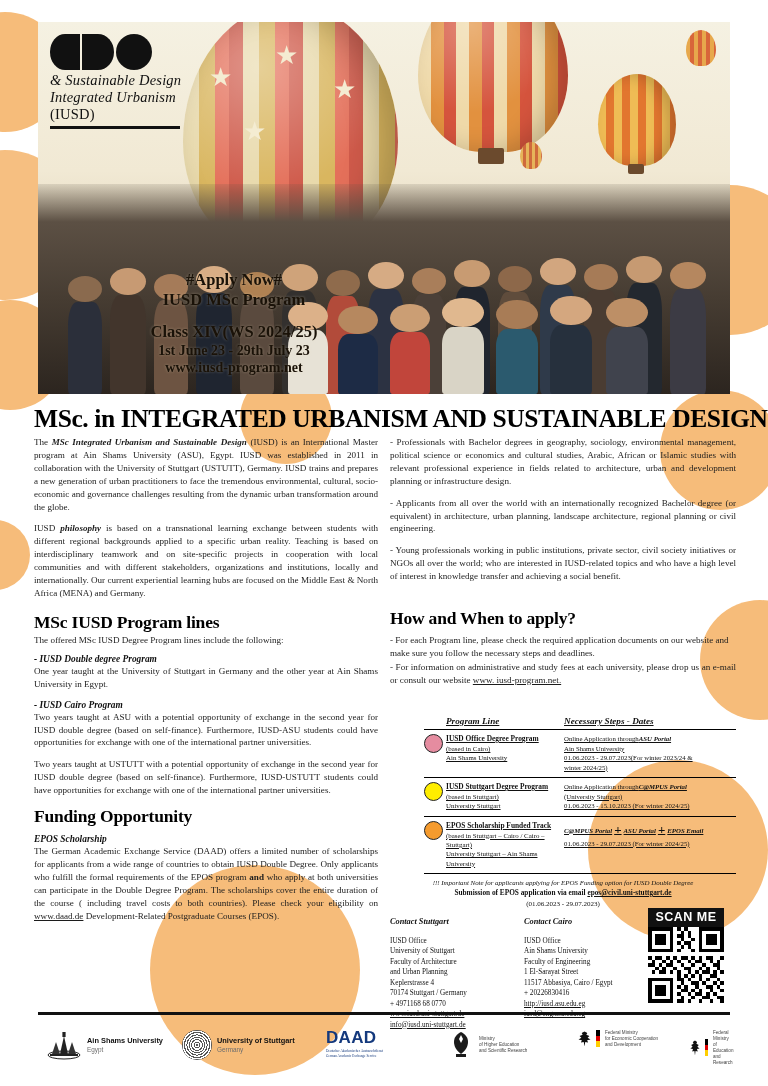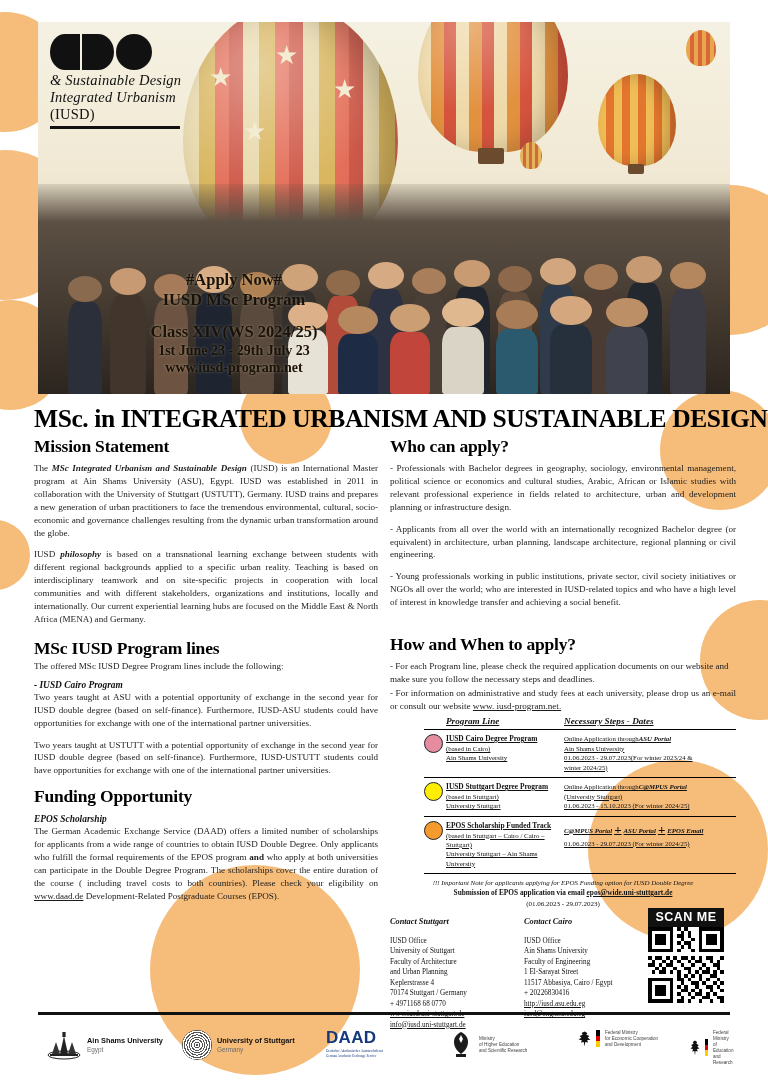--- a/index.html
+++ b/index.html
@@ -361,42 +361,44 @@
       <div class="l3">Class XIV(WS 2024/25)</div>
       <div class="l4">1st June 23 - 29th July 23</div>
       <div class="l5">www.iusd-program.net</div>
     </div>
   </div>
 
   <div class="main-title">MSc. in INTEGRATED URBANISM AND SUSTAINABLE DESIGN</div>
 
   <div class="col-left">
 
-    <h2 class="sec">Mission Statement</h2>
     <p class="body"><span>The </span><span class="bi">MSc Integrated Urbanism and Sustainable Design</span><span> (IUSD) is an International Master program at Ain Shams University (ASU), Egypt. IUSD was established in 2011 in collaboration with the University of Stuttgart (USTUTT), Germany. IUSD trains and prepares a new generation of urban practitioners to face the tremendous environmental, cultural, socio-economic and governance challenges resulting from the dynamic urban transformation around the globe.</span></p>
     <p class="body"><span>IUSD </span><span class="bi">philosophy</span><span> is based on a transnational learning exchange between students with different regional backgrounds applied to a specific urban reality. Teaching is based on interdisciplinary teamwork and on site-specific projects in cooperation with local communities and with different stakeholders, organizations and institutions, locally and internationally. Our current experiential learning hubs are focused on the Middle East &amp; North Africa (MENA) and Germany.</span></p>
 
     <h2 class="sec tight" style="margin-top:12px;">MSc IUSD Program lines</h2>
     <p class="body" style="margin-bottom:7px;">The offered MSc IUSD Degree Program lines include the following:</p>
 
+    <div>
+      <p class="subhead">- IUSD Double degree Program</p>
+      <p class="body">One year taught at the University of Stuttgart in Germany and the other year at Ain Shams University in Egypt.</p>
+    </div>
     <div>
       <p class="subhead">- IUSD Cairo Program</p>
       <p class="body">Two years taught at ASU with a potential opportunity of exchange in the second year for IUSD double degree (based on self-finance). Furthermore, IUSD-ASU students could have opportunities for exchange with one of the international partner universities.</p>
     </div>
     <div>
       <p class="body">Two years taught at USTUTT with a potential opportunity of exchange in the second year for IUSD double degree (based on self-finance). Furthermore, IUSD-USTUTT students could have opportunities for exchange with one of the international partner universities.</p>
     </div>
 
     <h2 class="sec tight" style="margin-top:8px;">Funding Opportunity</h2>
     <p class="subhead" style="margin-top:7px;">EPOS Scholarship</p>
     <p class="body"><span>The German Academic Exchange Service (DAAD) offers a limited number of scholarships for applicants from a wide range of countries to obtain IUSD Double Degree. Only applicants who fulfill the formal requirements of the EPOS program </span><span class="b">and</span><span> who apply at both universities can participate in the Double Degree Program. The scholarships cover the entire duration of the course ( including travel costs to both countries). Please check your eligibility on </span><span class="ul">www.daad.de</span><span> Development-Related Postgraduate Courses (EPOS).</span></p>
   </div>
 
   <div class="col-right">
-    <h2 class="sec">Who can apply?</h2>
     <p class="body">- Professionals with Bachelor degrees in geography, sociology, environmental management, political science or economics and cultural studies, Arabic, African or Islamic studies with relevant professional experience in fields related to architecture, urban and development planning or infrastructure design.</p>
     <p class="body">- Applicants from all over the world with an  internationally  recognized Bachelor degree (or equivalent) in architecture, urban planning, landscape architecture, regional planning or civil engineering.</p>
     <p class="body">- Young professionals working in public institutions, private sector, civil society initiatives or NGOs all over the world; who are interested in IUSD-related topics and who have a high level of interest in knowledge transfer and achieving a social benefit.</p>
 
     <h2 class="sec" style="margin-top:25px;">How and When to apply?</h2>
     <p class="body nj" style="margin-bottom:1px;">- For each Program line, please check the required application documents on our website and make sure you follow the necessary steps and deadlines.</p>
     <p class="body"><span>- For information on administrative and study fees at each university, please drop us an e-mail or consult our website </span><span class="ul">www. iusd-program.net.</span></p>
   </div>
 
   <div class="table-wrap">
@@ -407,21 +409,21 @@
           <th style="width:118px;">Program Line</th>
           <th>Necessary Steps - Dates</th>
         </tr>
       </thead>
       <tbody>
         <tr>
           <td class="bullet">
             <div class="dot pink"></div>
           </td>
           <td>
-            <div class="pl-name">IUSD Cairo Degree Program</div>
+            <div class="pl-name">IUSD Office Degree Program</div>
             <div class="pl-sub">(based in Cairo)</div>
             <div class="pl-sub">Ain Shams University</div>
           </td>
           <td class="steps">
             <div><span>Online Application through</span><span class="b">ASU Portal</span></div>
             <div>Ain Shams University</div>
             <div>01.06.2023 - 29.07.2023(For winter 2023/24 &amp;</div>
             <div>winter 2024/25)</div>
           </td>
         </tr>
@@ -455,21 +457,21 @@
             </div>
             <div>01.06.2023 - 29.07.2023 (For winter 2024/25)</div>
           </td>
         </tr>
       </tbody>
     </table>
   </div>
 
   <div class="note">
     <div>!!! Important Note for applicants applying for EPOS Funding option for IUSD Double Degree</div>
-    <div class="l2"><span>Submission of EPOS application via email </span><span class="ul">epos@wide.uni-stuttgart.de</span></div>
+    <div class="l2"><span>Submission of EPOS application via email </span><span class="ul">epos@civil.uni-stuttgart.de</span></div>
     <div class="l3">(01.06.2023 - 29.07.2023)</div>
   </div>
 
   <div class="contacts">
     <div class="c-cols">
       <div class="c-col">
         <div class="c-head">Contact Stuttgart</div>
         <div>IUSD  Office</div>
         <div>University of Stuttgart</div>
         <div>Faculty of Architecture</div>

